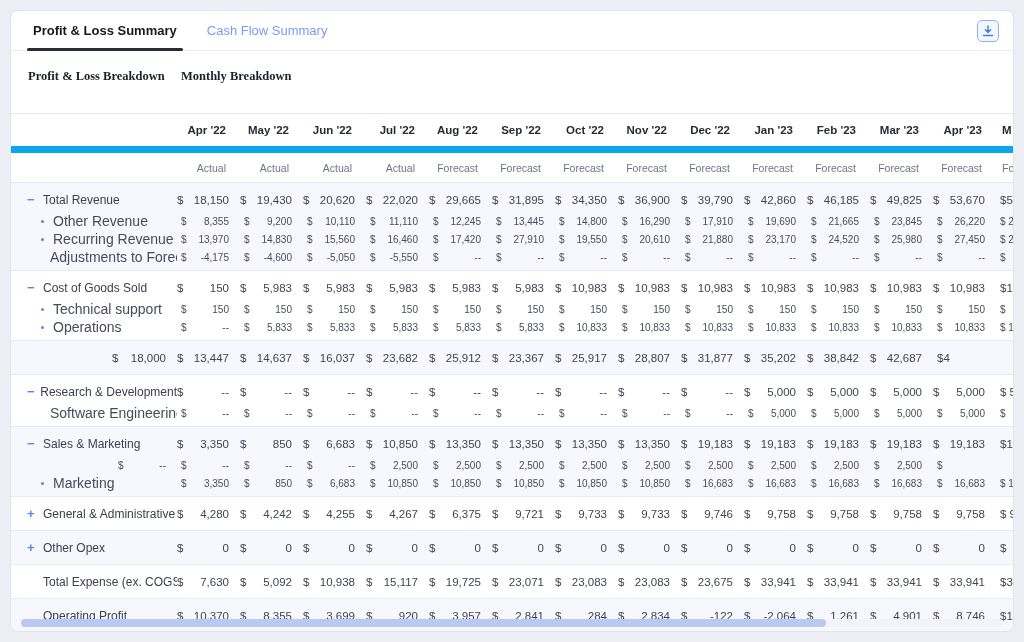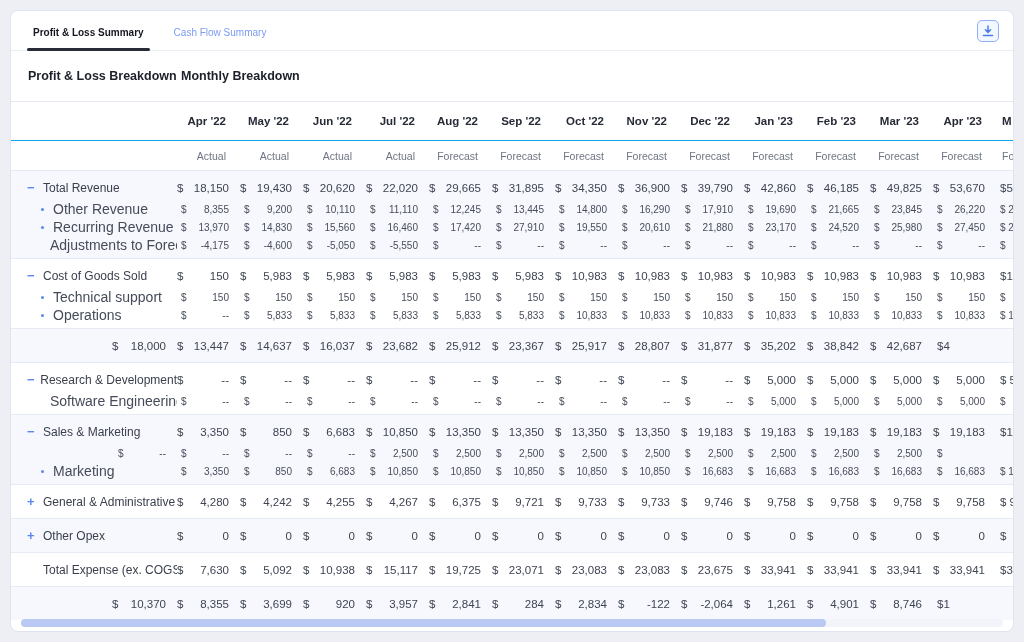--- a/index.html
+++ b/index.html
@@ -1,34 +1,34 @@
 <!DOCTYPE html>
 <html><head>
 <meta charset="utf-8">
 <style>
   * { margin:0; padding:0; box-sizing:border-box; }
   html,body { width:1024px; height:642px; overflow:hidden; background:#edeff5; font-family:"Liberation Sans", sans-serif; }
   .card { position:absolute; left:10px; top:10px; width:1004px; height:622px; background:#ffffff; border:1px solid #dfe4ef; border-radius:8px; overflow:hidden; }
 
   
   .tabbar { height:40px; display:flex; align-items:flex-end; padding:0 16px; border-bottom:1px solid #e9ecf5; position:relative; }
-  .tab { font-size:10px; padding:0 6px 12px 6px; margin-right:18px; position:relative; cursor:pointer; }
+  .tab { font-size:13px; padding:0 6px 12px 6px; margin-right:18px; position:relative; cursor:pointer; }
   .tab.active { color:#15181f; font-weight:bold; }
   .tab.active::after { content:""; position:absolute; left:0; right:0; bottom:-1px; height:3px; background:#282c36; border-radius:2px; }
   .tab.inactive { color:#7b9bf3; }
   .dl-btn { position:absolute; right:14px; top:9px; width:22px; height:22px; border:1.5px solid #8fb0f4; border-radius:5px; background:#f3f7ff; display:flex; align-items:center; justify-content:center; cursor:pointer; }
 
   
-  .bk-row { height:50px; display:flex; align-items:center; border-bottom:0; }
+  .bk-row { height:50px; display:flex; align-items:center; border-bottom:0;font-family:Liberation Serif, serif; }
   .bk-left { font-size:12.5px; font-weight:bold; color:#1c202a; margin-left:17px; width:153px; }
   .bk-right { font-size:12.5px; font-weight:bold; color:#1c202a; }
 
   
   .hrow, .trow { display:grid; grid-template-columns:166px repeat(13, 63px) 60px; }
-  .months-row { height:40px; border-top:1px solid #e3e8f3; border-bottom:1px solid #0ea5e9; }
+  .months-row { height:40px; border-top:1px solid #e3e8f3; border-bottom:7px solid #0ea5e9;margin-top:12px; }
   .subh-row { height:30px; border-bottom:1px solid #e3e8f3; }
   .mcell { display:flex; align-items:center; justify-content:flex-end; padding-right:14px; font-size:11.5px; font-weight:bold; color:#262b36; white-space:nowrap; overflow:hidden; }
   .scell { display:flex; align-items:center; justify-content:flex-end; padding-right:14px; font-size:10.5px; color:#6e7582; white-space:nowrap; overflow:hidden; }
   .mcell.clipc, .scell.clipc { justify-content:flex-start; padding:0 0 0 6px; }
 
   .section { padding:4px 0; }
   .section.light { background:#f7f8fd; }
   .section.white { background:#ffffff; }
   .section { border-top:1px solid #e7ebf5; }
   .tbody .section:first-child { border-top:none; }
@@ -1474,20 +1474,23 @@
             <span class="acc">
               <span class="dollar">$</span>
               <span class="num">33,941</span>
             </span>
           </div>
           <div class="cell clip">$3</div>
         </div>
       </div>
       <div class="section light">
         <div class="trow total">
+          <div class="labelcell">
+            <span class="rowlabel">Operating Profit</span>
+          </div>
           <div class="cell">
             <span class="acc">
               <span class="dollar">$</span>
               <span class="num">10,370</span>
             </span>
           </div>
           <div class="cell">
             <span class="acc">
               <span class="dollar">$</span>
               <span class="num">8,355</span>

